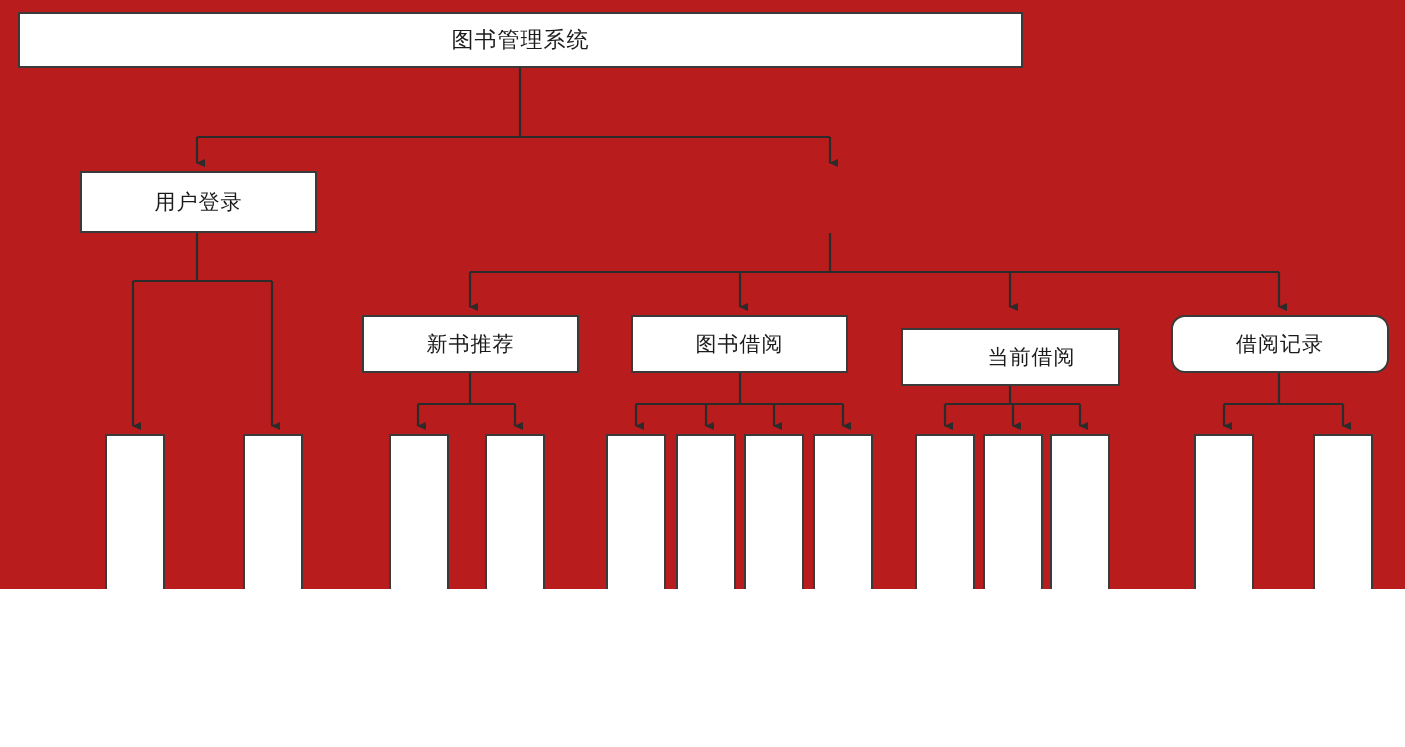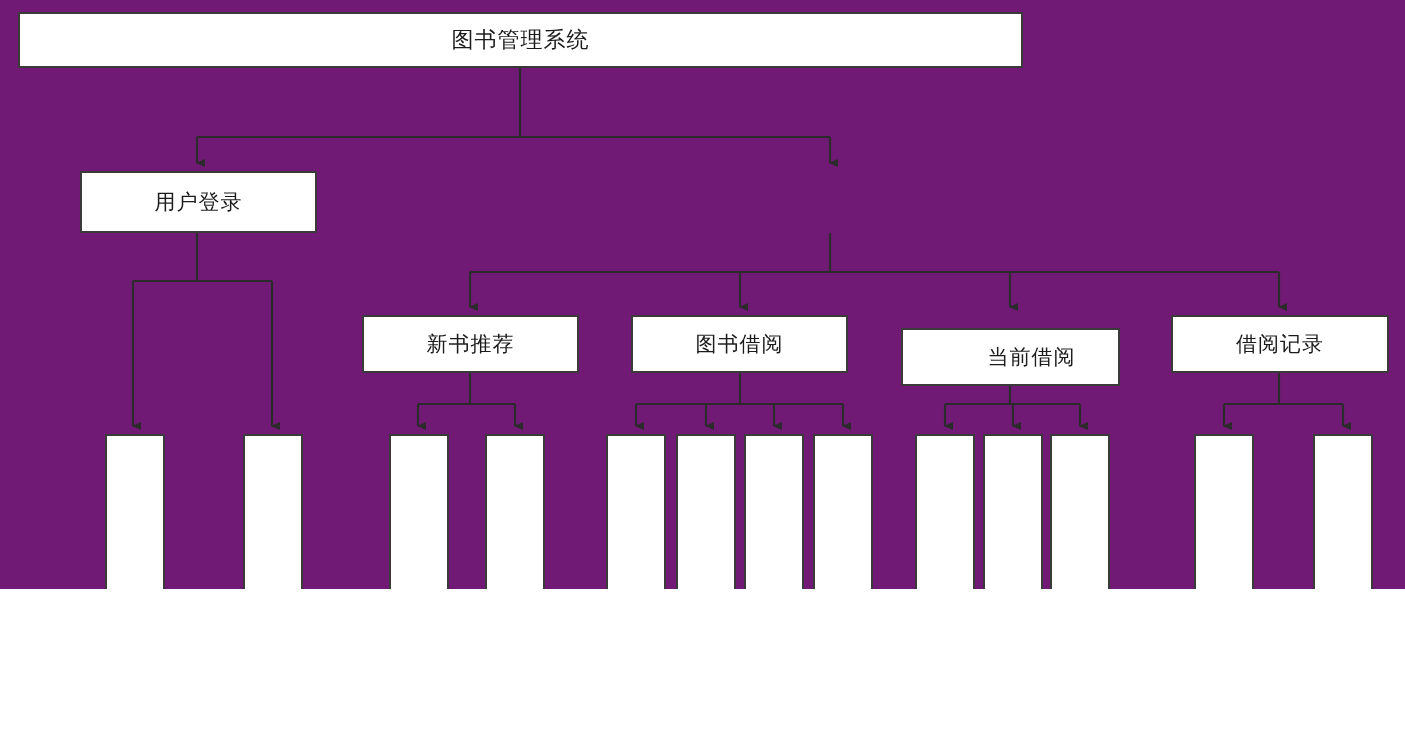--- a/index.html
+++ b/index.html
@@ -7,21 +7,21 @@
     padding: 0;
     background: #ffffff;
   }
   body {
     font-family: "Liberation Sans", "DejaVu Sans", sans-serif;
   }
   #diagram-root {
     position: relative;
     width: 1405px;
     height: 589px;
-    background: #701a75;
+    background: #b91c1c;
     overflow: hidden;
   }
   svg.connectors {
     position: absolute;
     left: 0;
     top: 0;
     width: 1405px;
     height: 747px;
     pointer-events: none;
   }
@@ -130,21 +130,21 @@
 
   <div class="node node-h" style="left:362px; top:315px; width:217px; height:58px;">
     <span class="node-label">新书推荐</span>
   </div>
   <div class="node node-h" style="left:631px; top:315px; width:217px; height:58px;">
     <span class="node-label">图书借阅</span>
   </div>
   <div class="node node-h" style="left:901px; top:328px; width:219px; height:58px;padding-left:42px;">
     <span class="node-label">当前借阅</span>
   </div>
-  <div class="node node-h" style="left:1171px; top:315px; width:218px; height:58px;">
+  <div class="node node-h" style="left:1171px; top:315px; width:218px; height:58px;border-radius:14px;">
     <span class="node-label">借阅记录</span>
   </div>
 
   <div class="node node-v" style="left:105px; top:434px; width:60px; height:300px;">
     <span class="node-label">用户登录</span>
   </div>
   <div class="node node-v" style="left:243px; top:434px; width:60px; height:300px;">
     <span class="node-label">注销登录</span>
   </div>
 

